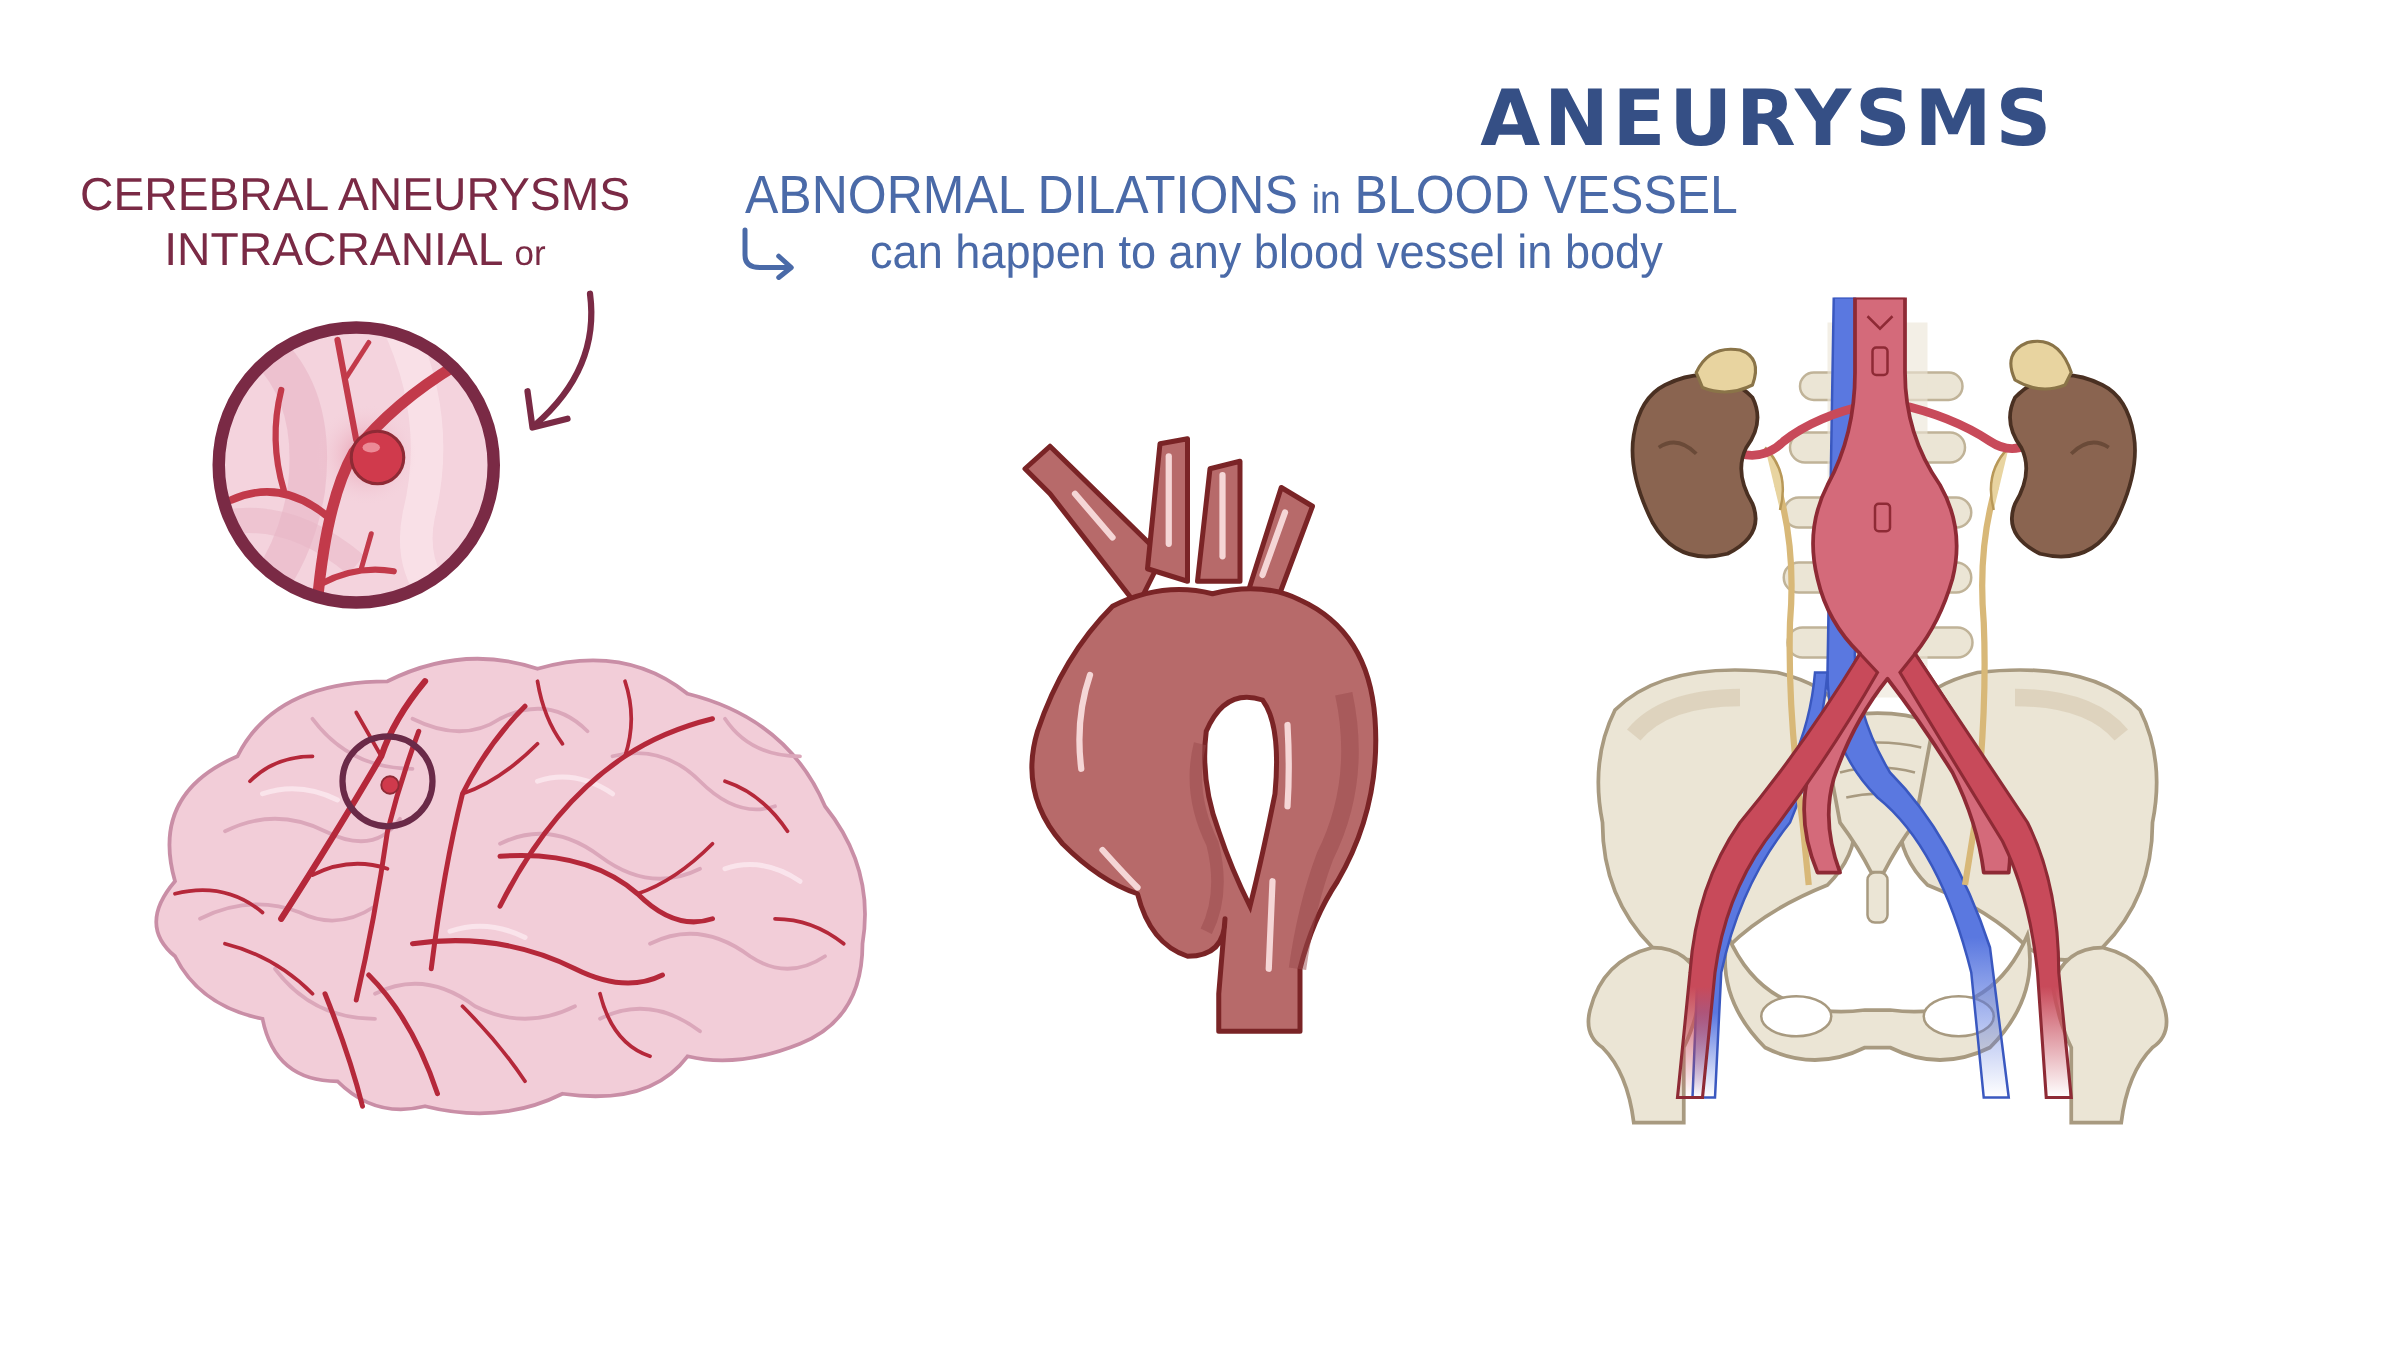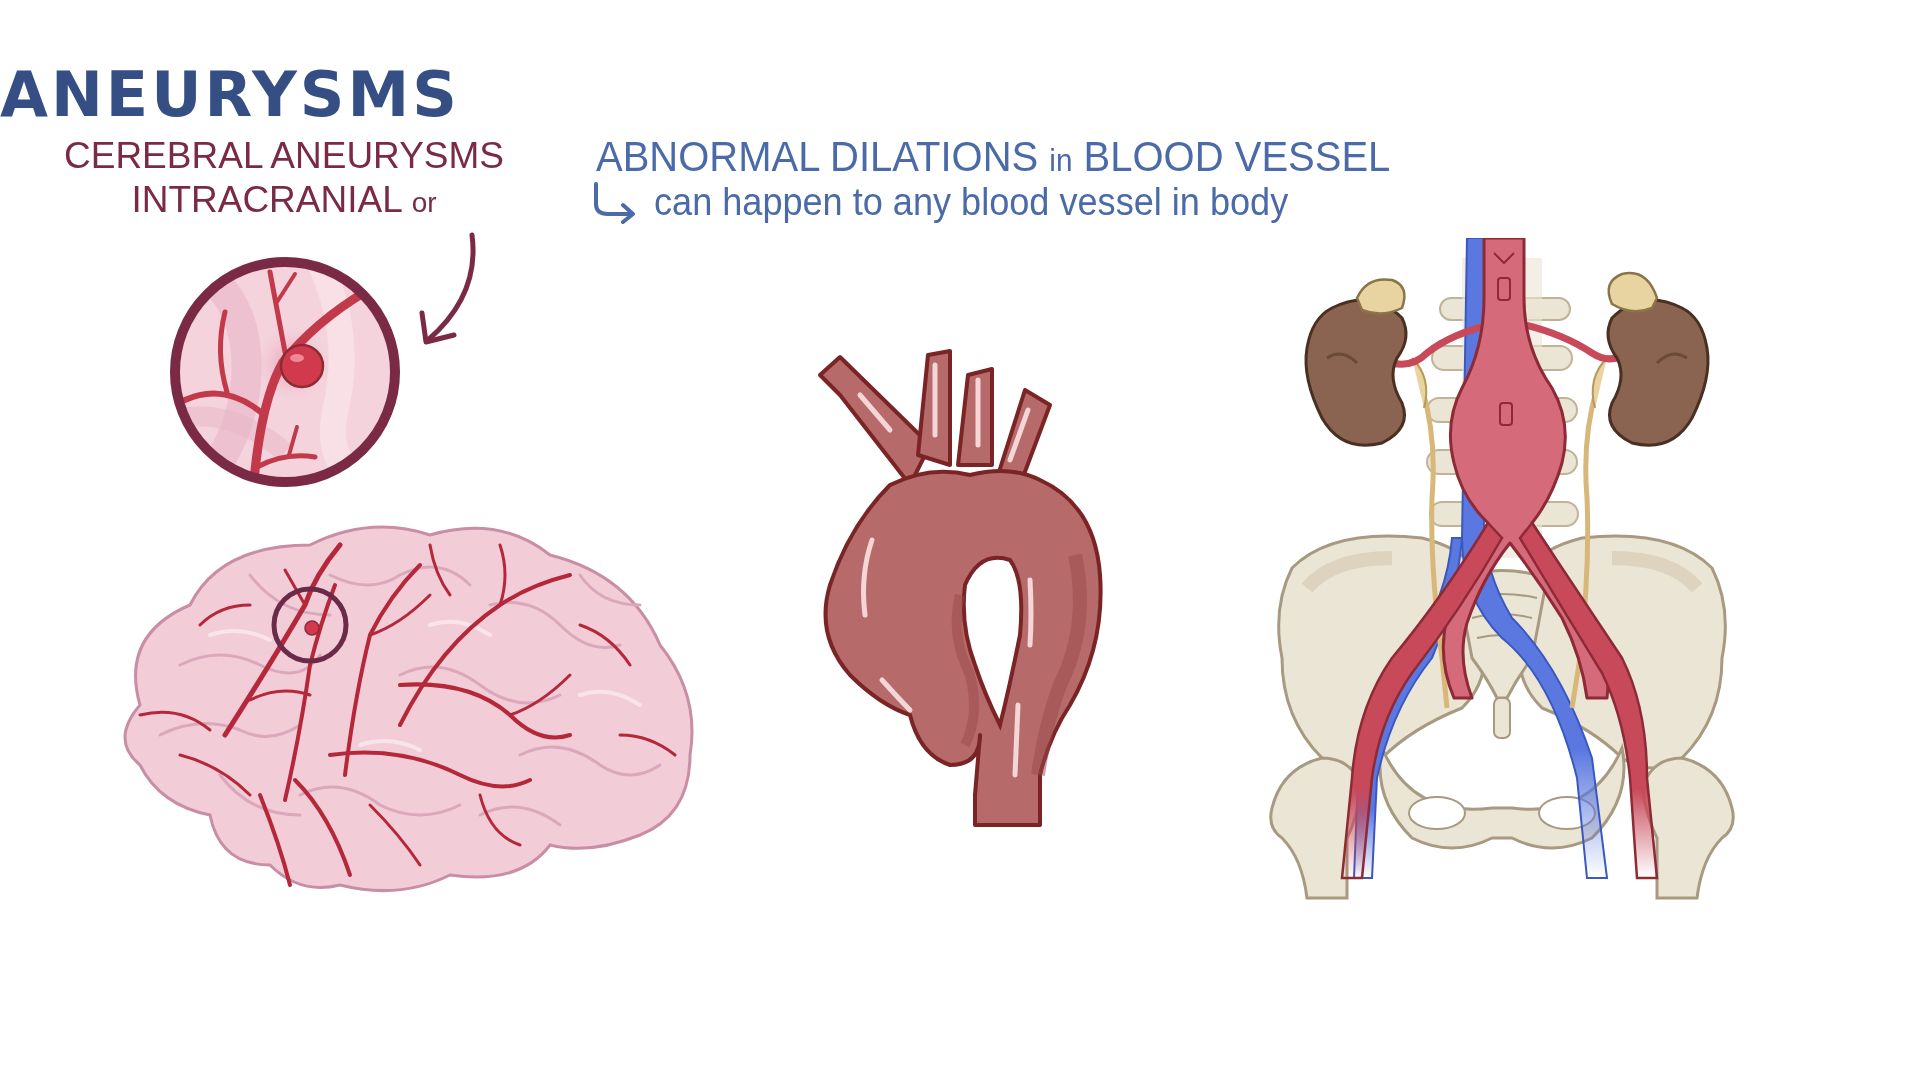--- a/index.html
+++ b/index.html
@@ -3,36 +3,36 @@
   <meta charset="utf-8">
   <style>
     * { margin: 0; padding: 0; box-sizing: border-box; }
     html, body { width: 1920px; height: 1080px; background: #ffffff; overflow: hidden; }
     body { position: relative; font-family: "DejaVu Sans", sans-serif; }
 
     .slide { position: absolute; left: 0; top: 0; width: 1920px; height: 1080px; background: #ffffff; }
 
     .title {
       position: absolute; left: 0; width: 1644px; top: 62px;
-      text-align: left; padding-left: 0;
+      text-align: right; padding-left: 0;
       font-family: "DejaVu Sans", sans-serif; font-weight: bold;
       font-size: 62px; letter-spacing: 3px; color: #354f85;
       line-height: 66px;
     }
     .subtitle {
       position: absolute; left: 596px; top: 132px;
       font-family: "Liberation Sans", sans-serif;
       font-size: 43px; color: #4a6aa8; line-height: 48px;
       letter-spacing: 0px; white-space: nowrap;
       transform: scaleX(0.93); transform-origin: left top;
     }
     .subtitle .small { font-size: 32px; }
     .note {
       position: absolute; left: 590px; top: 180px;
-      display: flex; align-items: flex-start; white-space: nowrap;
+      display: flex; align-items: flex-start; white-space: nowrap; gap: 42px;
     }
     .note svg { margin-right: 14px; }
     .note-text {
       font-family: "Liberation Sans", sans-serif;
       font-size: 38px; color: #4a6aa8; line-height: 44px;
       transform: scaleX(0.95); transform-origin: left center;
     }
 
     .label {
       position: absolute; left: 64px; top: 134px;

